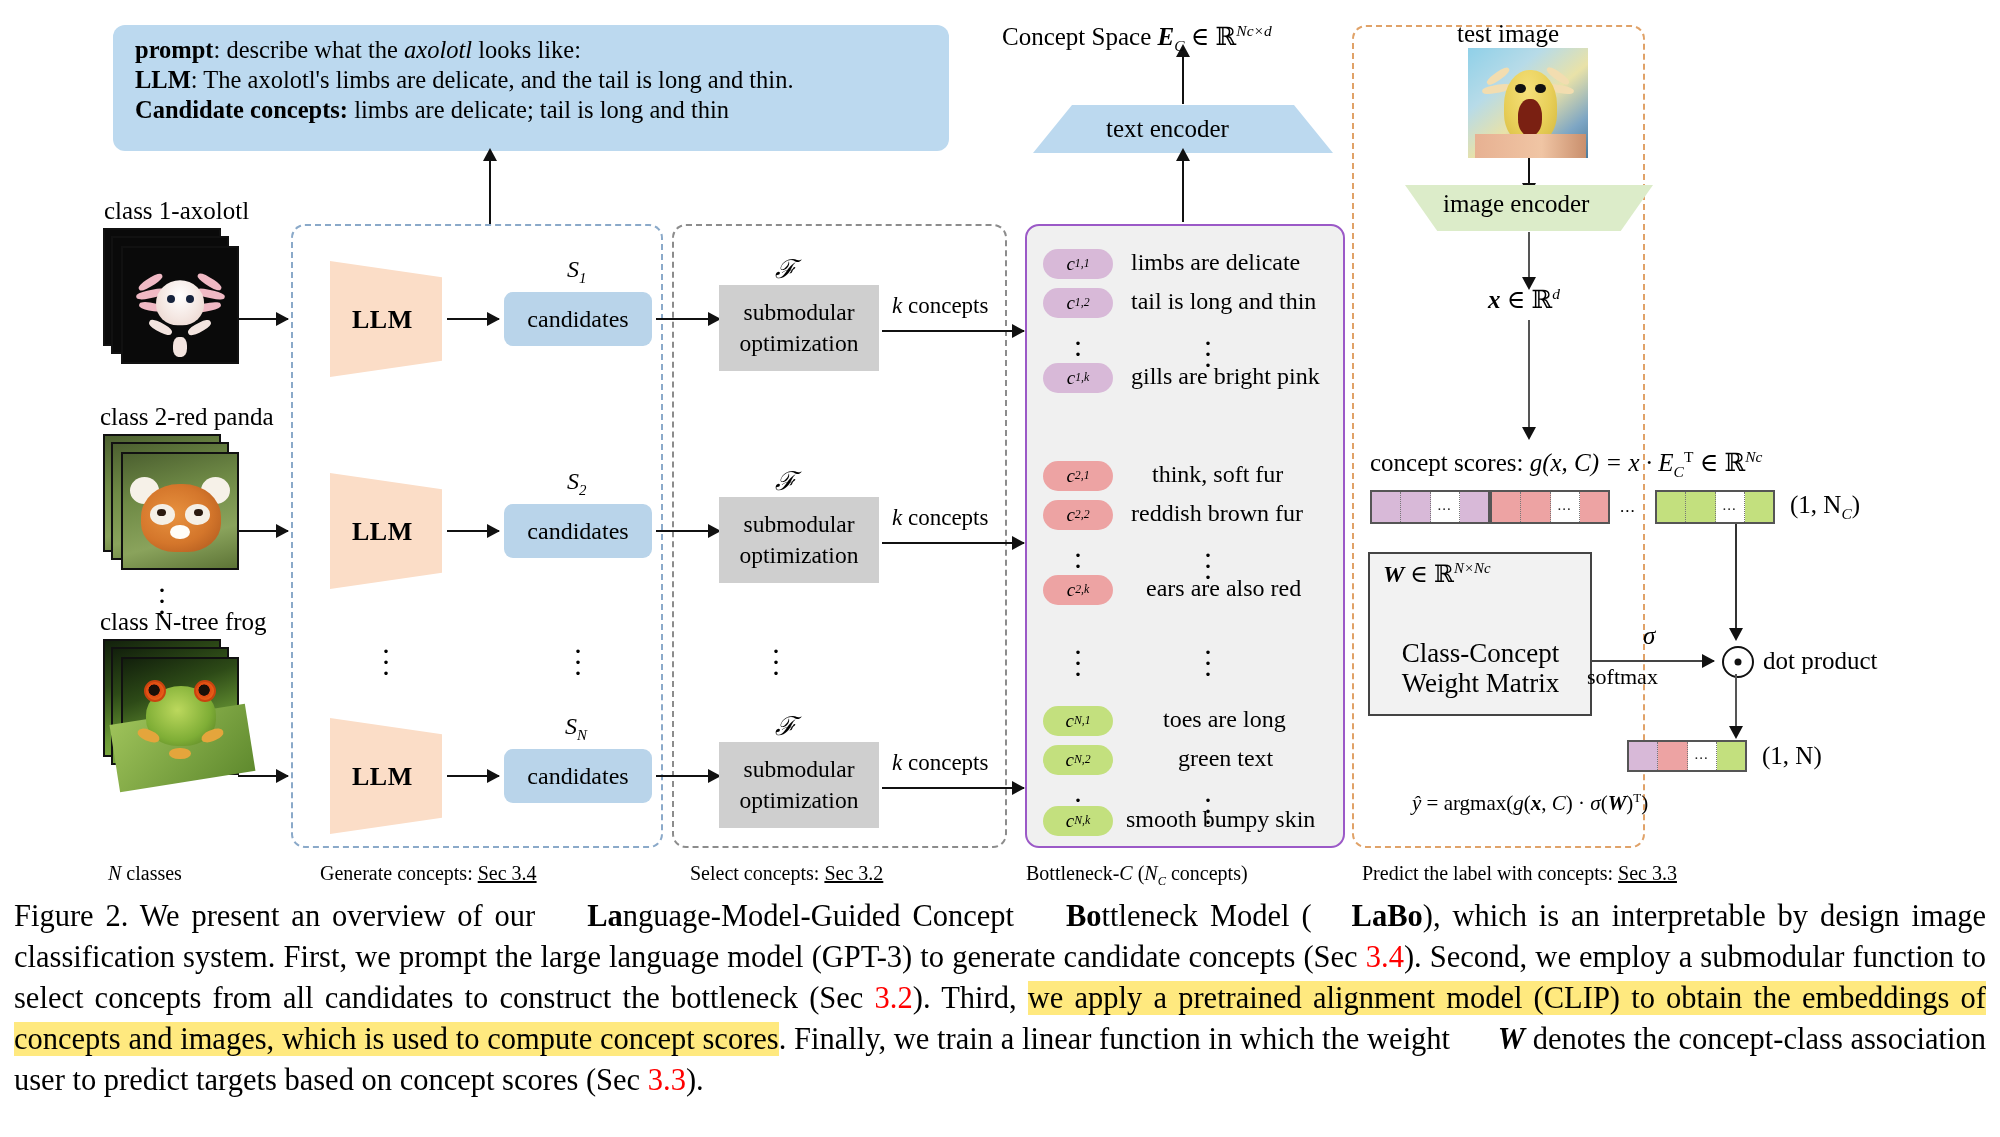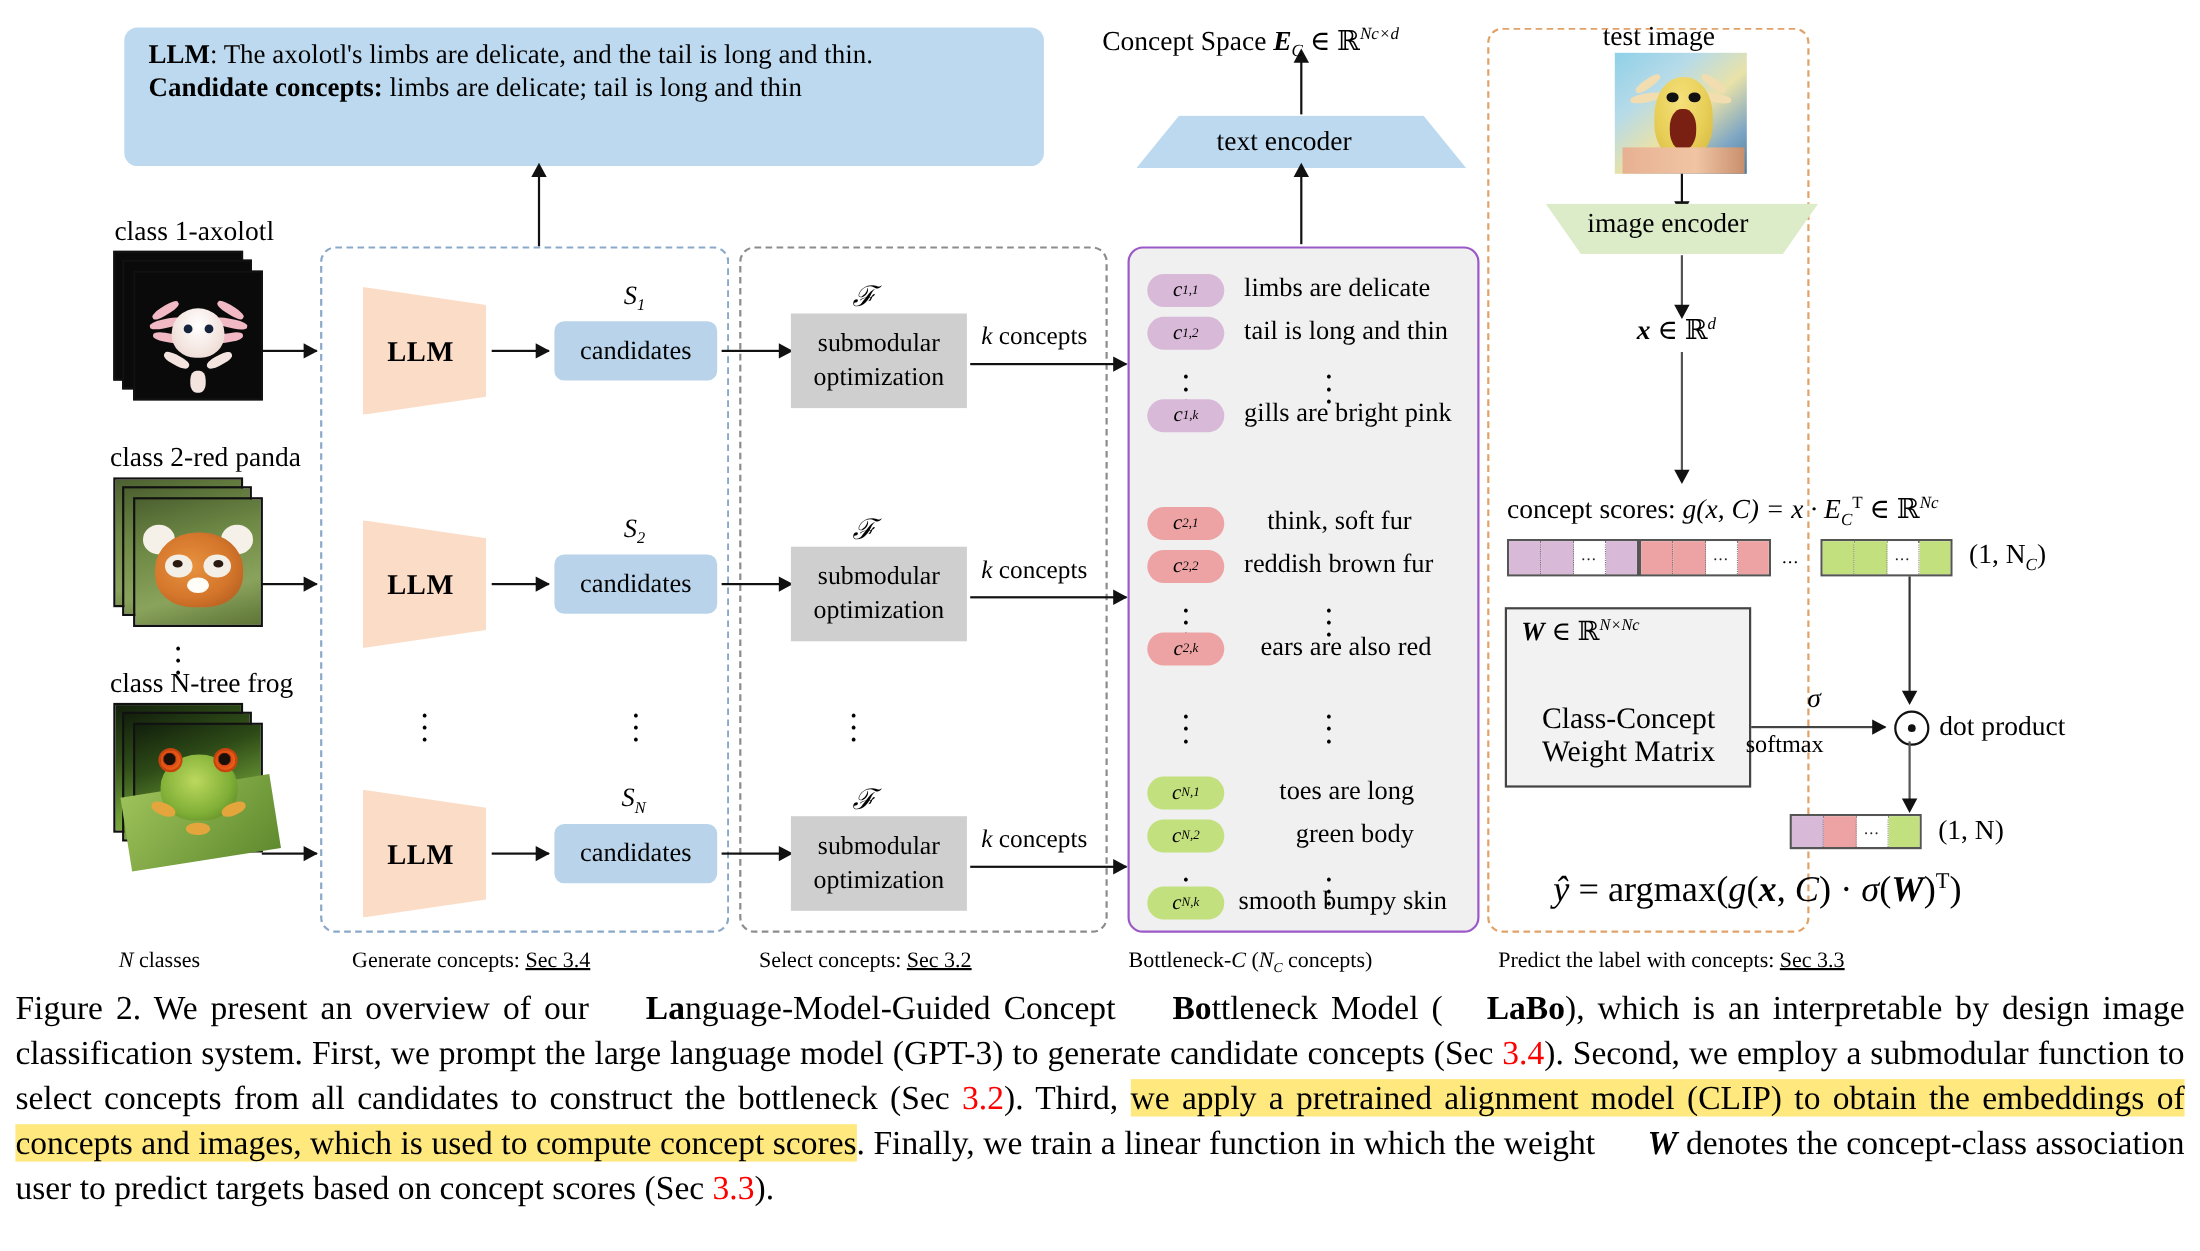--- a/index.html
+++ b/index.html
@@ -142,40 +142,43 @@
 
   #wbox{position:absolute;left:1368px;top:552px;width:224px;height:164px;
     background:#f2f2f2;border:2.5px solid #444;box-sizing:border-box;}
   .wtxt{position:absolute;font-size:27px;text-align:center;line-height:30px;}
 
   .circ{position:absolute;width:28px;height:28px;border:2.5px solid #111;
     border-radius:50%;background:#fff;}
   .circ::after{content:"";position:absolute;left:50%;top:50%;width:7px;height:7px;
     background:#111;border-radius:50%;transform:translate(-50%,-50%);}
 
-  .eqn{position:absolute;font-size:33px;white-space:nowrap;}
+  .eqn{position:absolute;font-size:21px;white-space:nowrap;}
   .small-lbl{position:absolute;font-size:22px;white-space:nowrap;}
 
   
   .sect{position:absolute;font-size:20px;font-weight:normal;white-space:nowrap;}
   .sect u{text-decoration:underline;}
 
   
   #caption{position:absolute;left:14px;top:896px;width:1972px;
     font-size:30.5px;line-height:41px;text-align:justify;}
   #caption b{font-weight:bold;margin-left:40px;}
   .red{color:#ff0000;}
   .hl{background:#ffe97f;}
 </style>
 </head>
 <body>
 
 <div id="fig">
 
   <div class="abs" id="promptbox">
+    <div>
+      <b>prompt</b><span>: describe what the </span><i>axolotl</i><span> looks like:</span>
+    </div>
     <div>
       <b>LLM</b><span>: The axolotl's limbs are delicate, and the tail is long and thin.</span>
     </div>
     <div>
       <b>Candidate concepts:</b><span> limbs are delicate; tail is long and thin</span>
     </div>
   </div>
 
   <div class="varr up abs" style="left:489px;top:160px;height:64px;"></div>
 
@@ -370,21 +373,21 @@
 
   <div class="chip ctr abs g" style="left:1043px;top:706px;">
       <span class="mi">c</span>
       <span class="sub">N,1</span>
     </div>
   <div class="ctext abs" style="left:1163px;top:706px;">toes are long</div>
   <div class="chip ctr abs g" style="left:1043px;top:745px;">
       <span class="mi">c</span>
       <span class="sub">N,2</span>
     </div>
-  <div class="ctext abs" style="left:1178px;top:745px;">green body</div>
+  <div class="ctext abs" style="left:1178px;top:745px;">green text</div>
   <div class="vdots abs" style="left:1068px;top:786px;width:20px;">
       <span>.</span>
       <span>.</span>
       <span>.</span>
     </div>
   <div class="vdots abs" style="left:1198px;top:786px;width:20px;">
       <span>.</span>
       <span>.</span>
       <span>.</span>
     </div>

